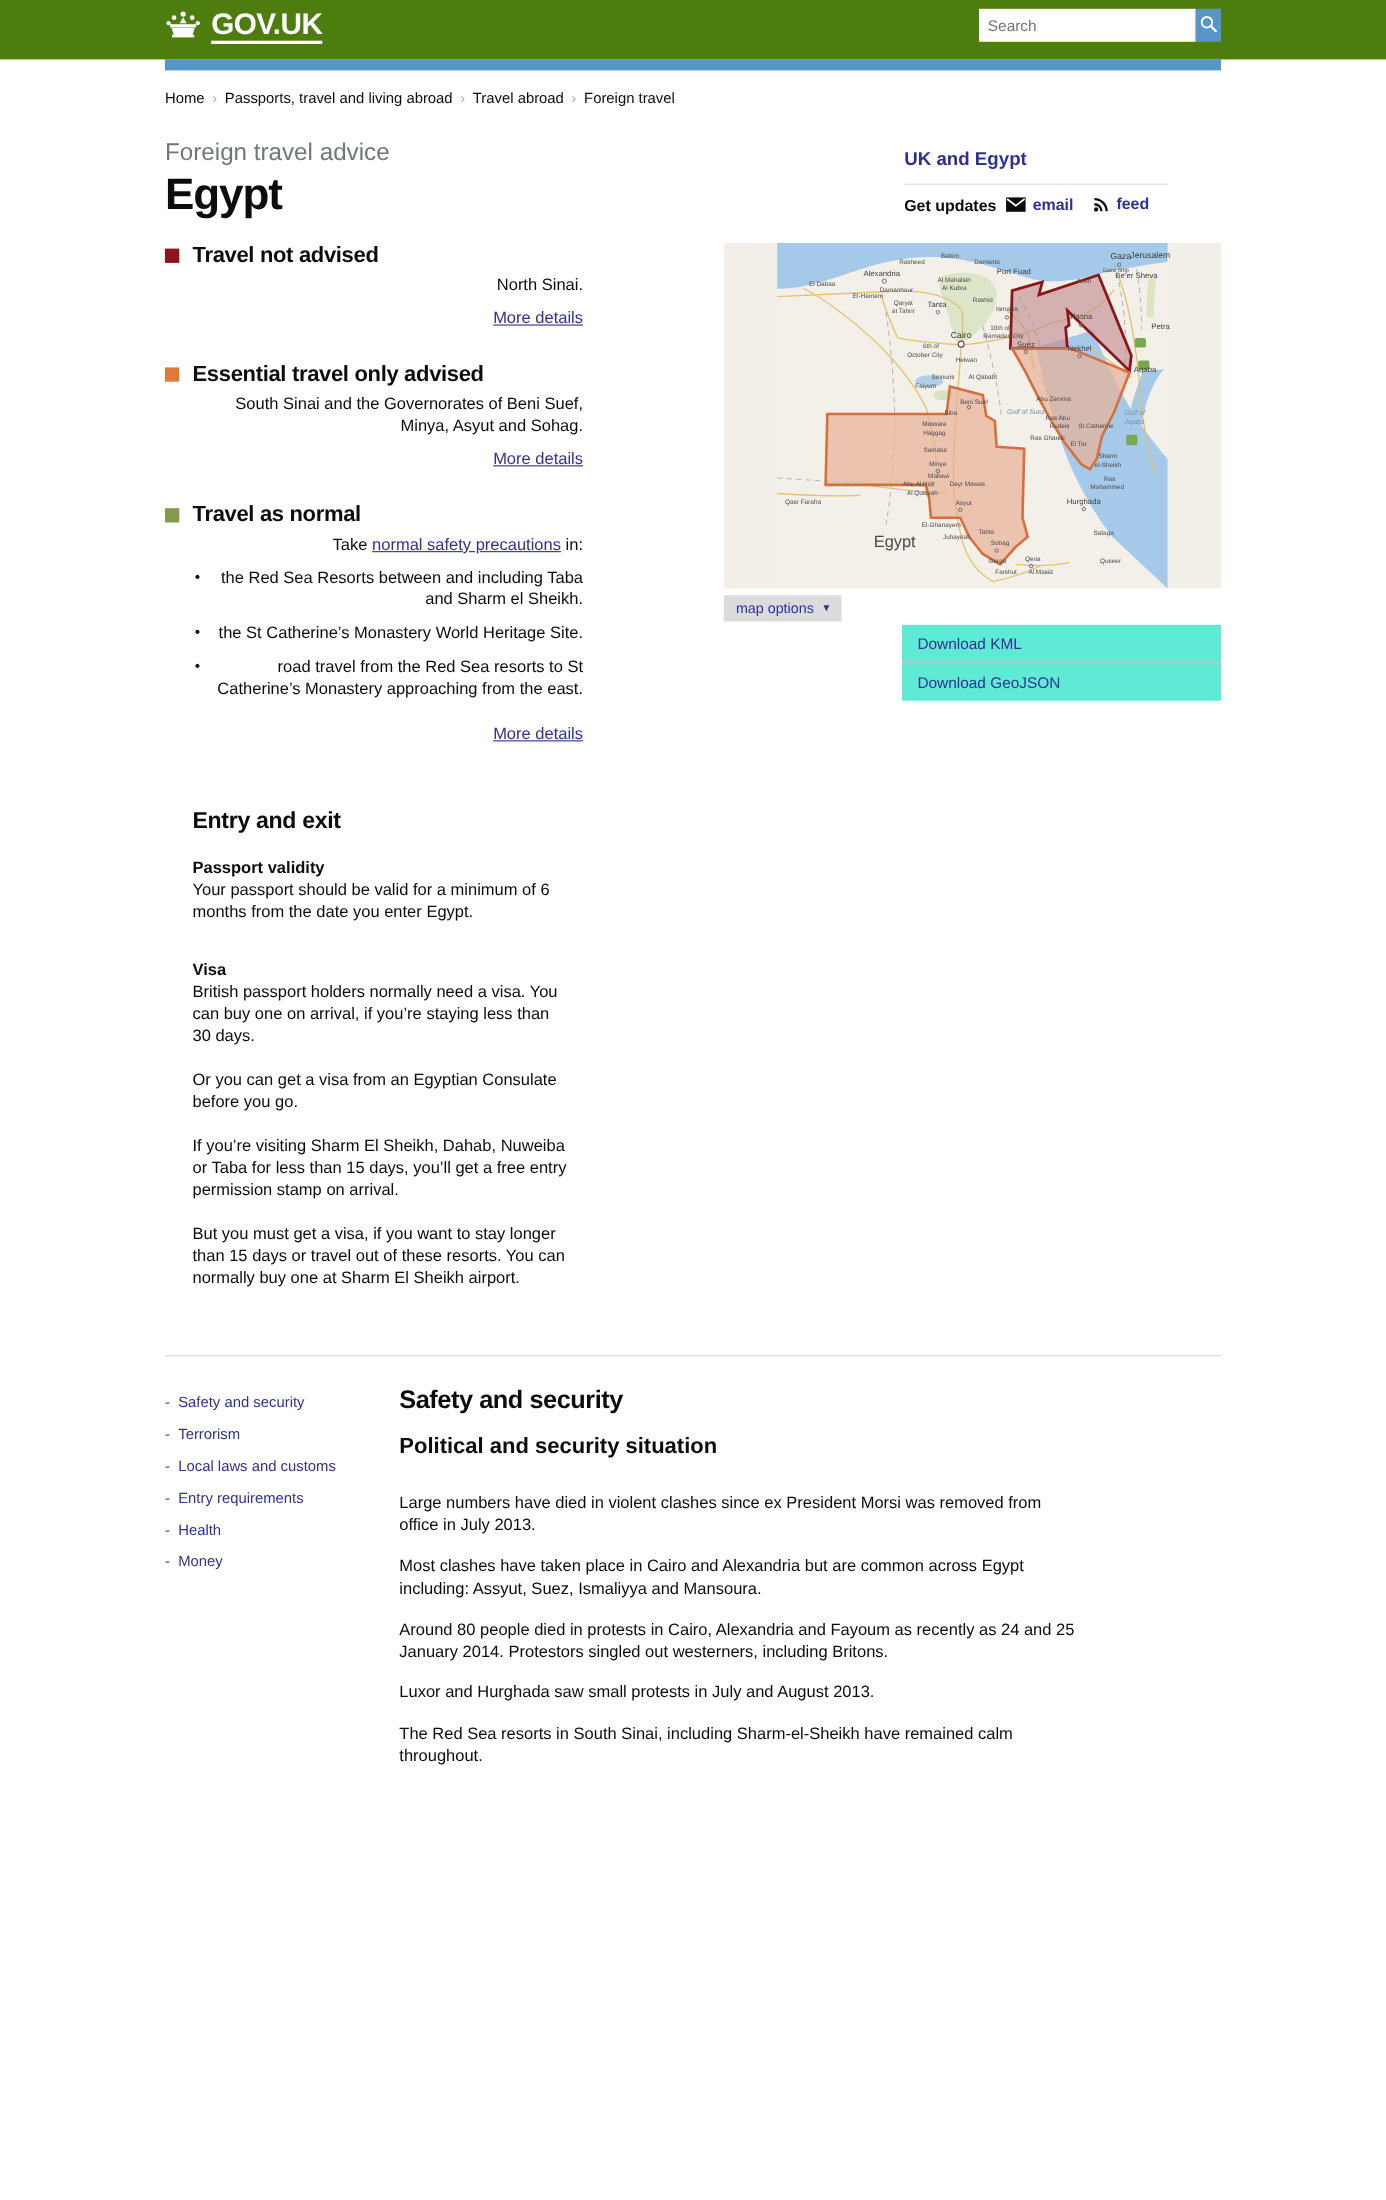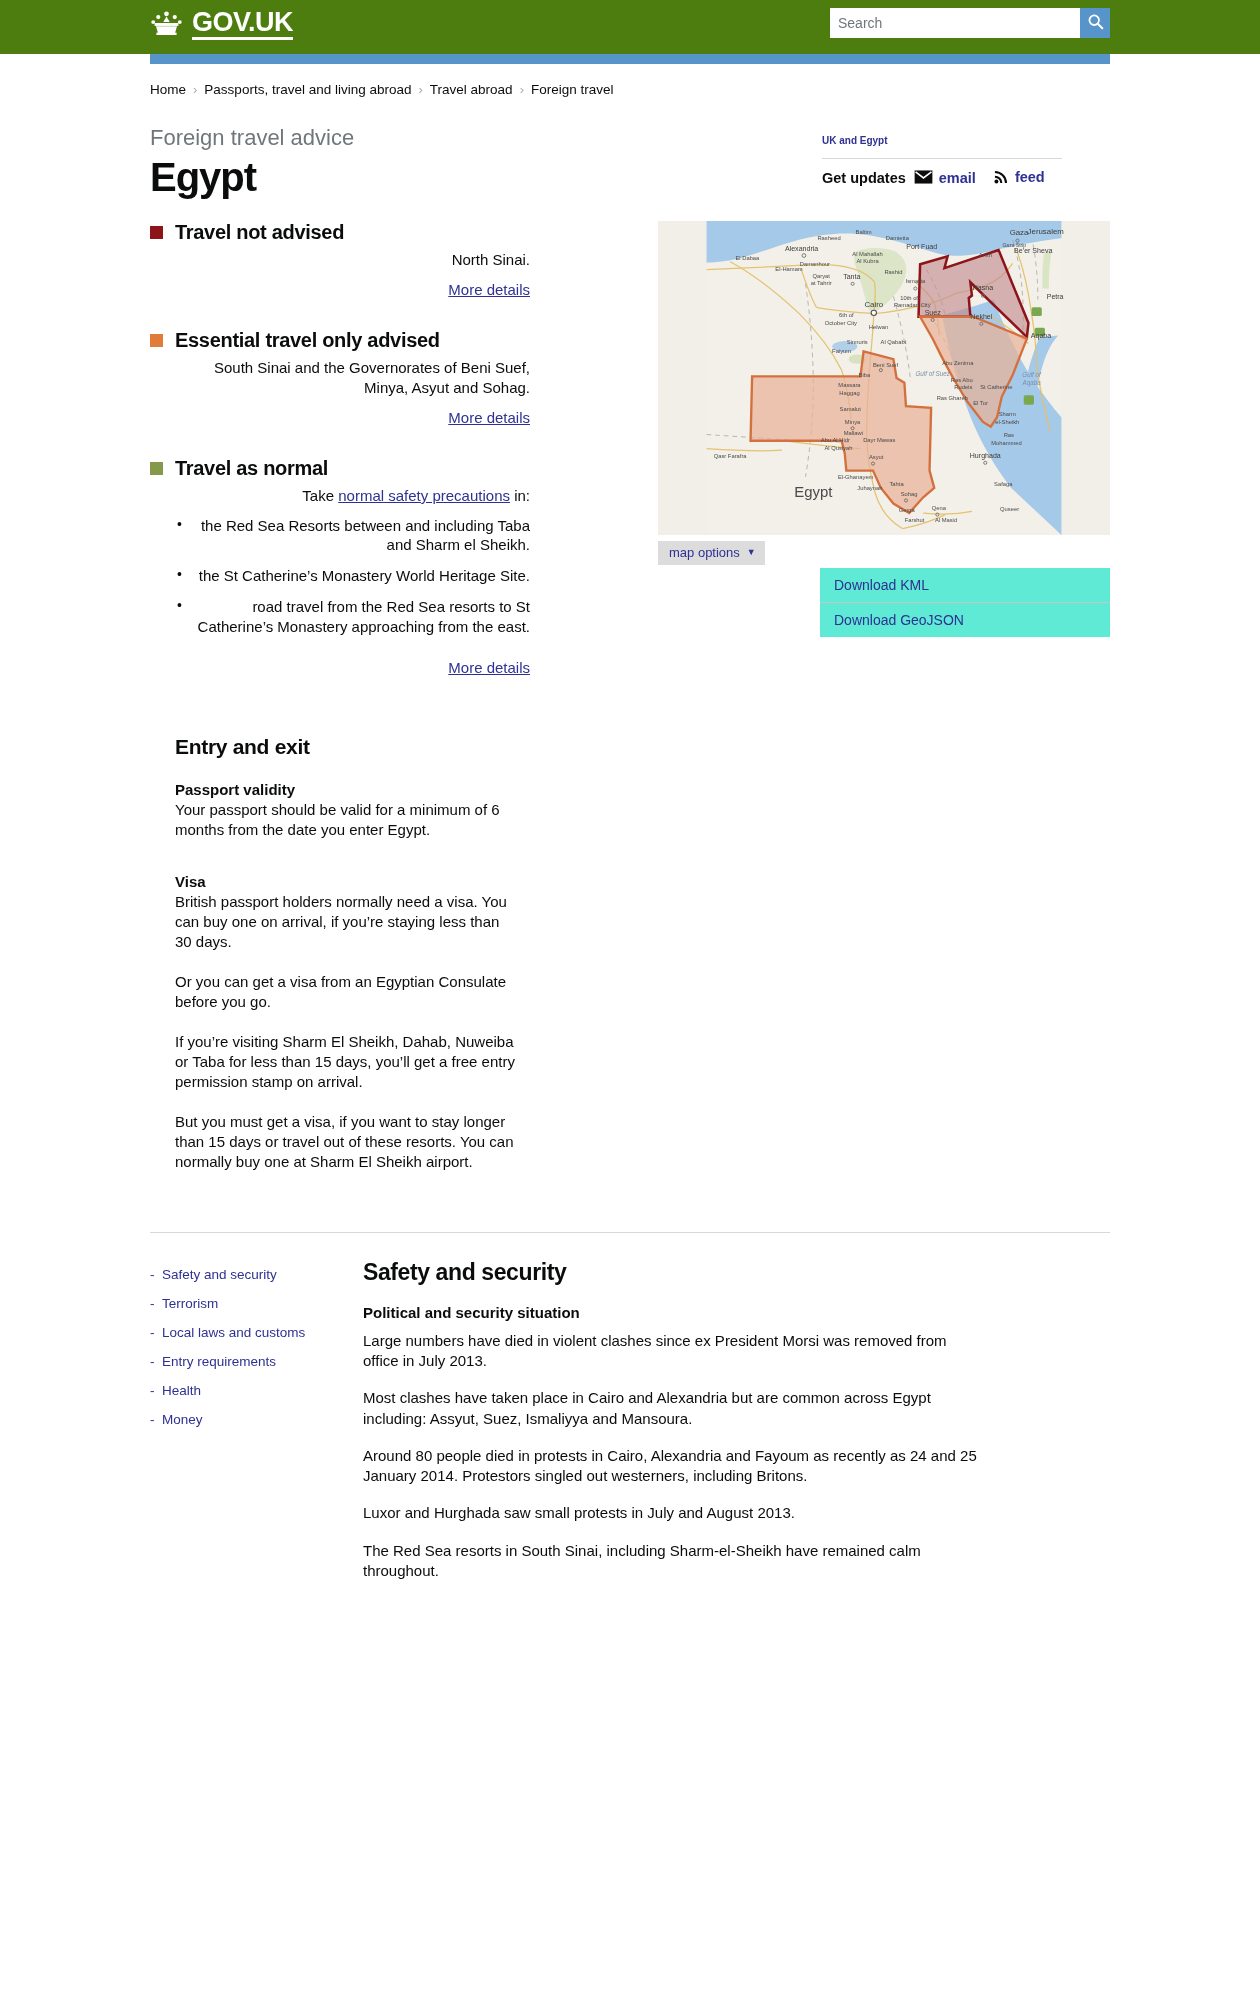--- a/index.html
+++ b/index.html
@@ -39,21 +39,21 @@
     letter-spacing: -0.5px;
     line-height: 1;
     border-bottom: 3px solid #ffffff;
     padding-bottom: 1px;
   }
   .search-wrap {
     position: absolute;
     right: 0; top: 8px;
     display: flex;
     height: 30px;
-    width: 280px;
+    width: 220px;
   }
   .search-input {
     flex: 1;
     border: none;
     outline: none;
     background: #ffffff;
     font-family: "Liberation Sans", sans-serif;
     font-size: 14px;
     color: #0b0c0c;
     padding: 0 8px;
@@ -118,21 +118,21 @@
   
   .meta-box {
     position: absolute;
     right: 48px;
     top: 10px;
     width: 240px;
   }
   .meta-link {
     color: #2e3192;
     font-weight: bold;
-    font-size: 10px;
+    font-size: 17px;
     text-decoration: none;
     display: block;
   }
   .meta-rule {
     border-top: 1px solid #d8d8d8;
     margin: 12px 0 10px 0;
   }
   .updates-row {
     display: flex;
     align-items: center;
@@ -295,23 +295,23 @@
   }
   .part-nav a { color: #2e3192; text-decoration: none; }
   .lower-body { flex: 1; padding-left: 23px; max-width: 640px; }
   .lower-h2 {
     font-size: 23px;
     font-weight: bold;
     letter-spacing: -0.4px;
     margin-bottom: 18px;
   }
   .lower-h3 {
-    font-size: 15px;
-    font-weight: bold;
-    margin-bottom: 10px;
+    font-size: 20px;
+    font-weight: bold;
+    margin-bottom: 30px;
   }
   .lower-p {
     font-size: 15px;
     line-height: 1.35;
     margin-bottom: 17px;
   }
 </style>
 </head>
 <body>
 

